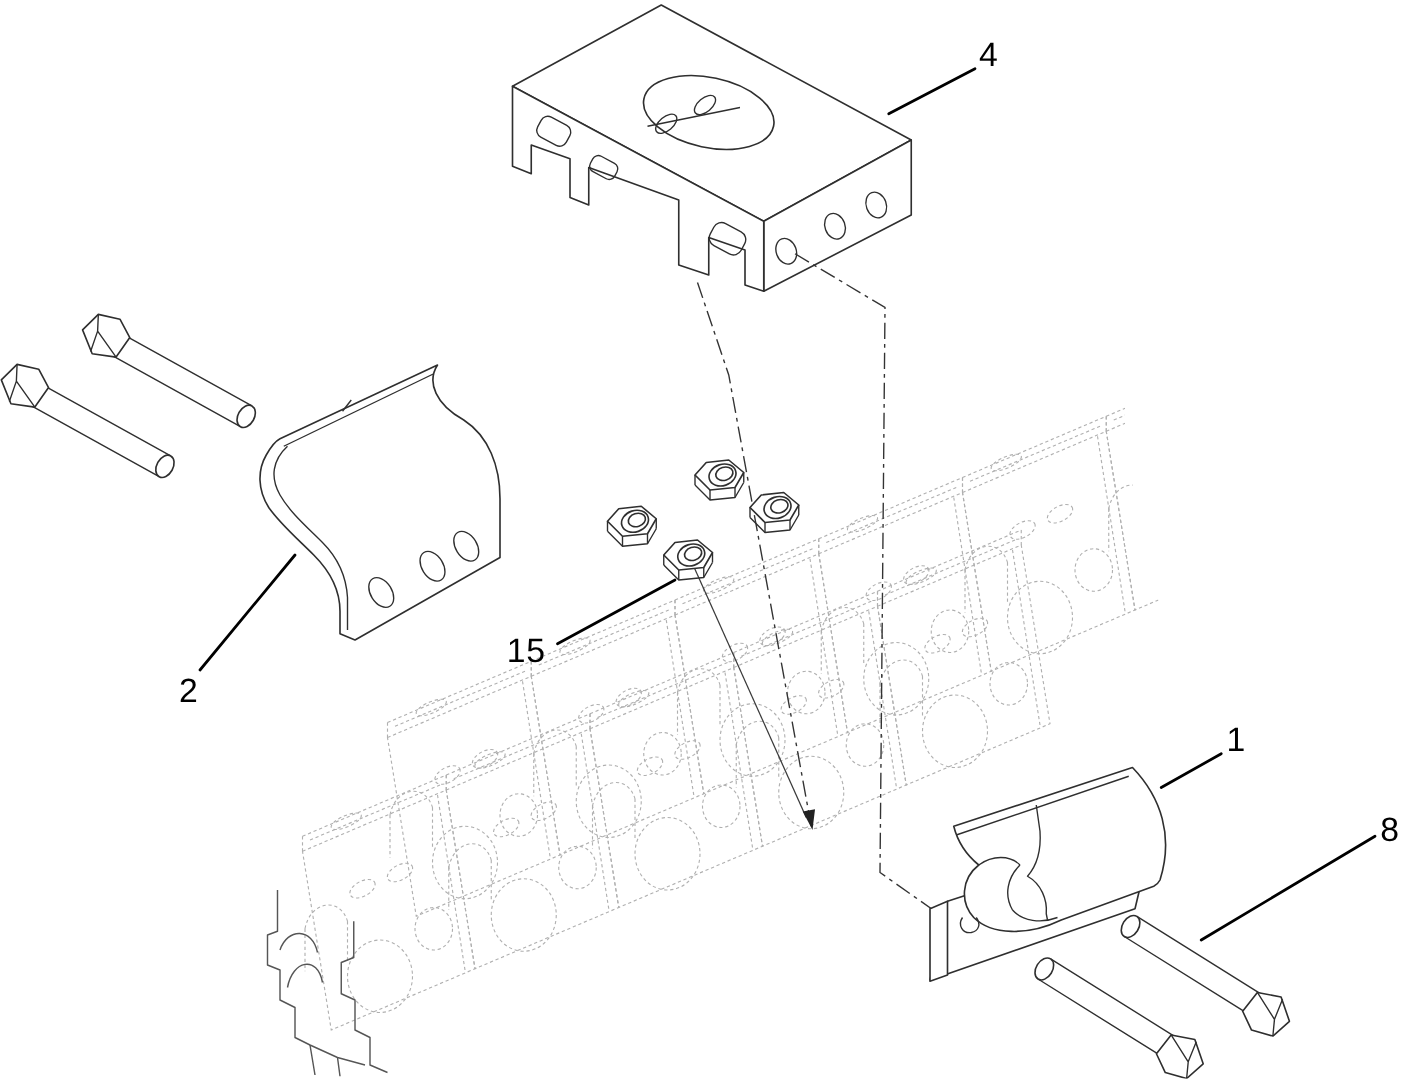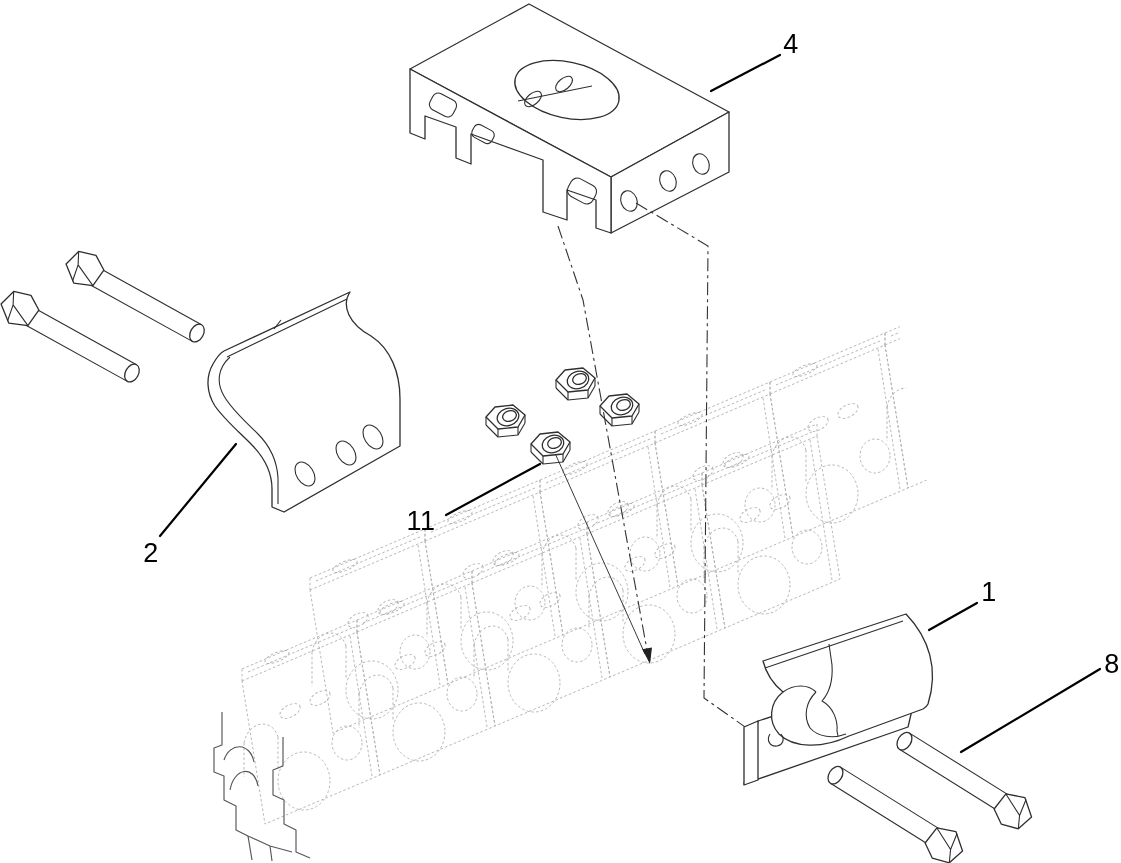--- a/index.html
+++ b/index.html
@@ -173,17 +173,17 @@
     <path class="leader" d="M 780,55 L 711,91"></path>
     <path class="leader" d="M 160,536 L 236,444"></path>
     <path class="leader" d="M 446,515 L 540,464"></path>
     <path class="leader" d="M 977,603 L 929,630"></path>
     <path class="leader" d="M 1100,669 L 961,752"></path>
   </g>
 </svg>
 
 <div class="callout" style="left:791px;top:44px;">4</div>
 <div class="callout" style="left:151px;top:553px;">2</div>
-<div class="callout" style="left:421px;top:521px;">11</div>
+<div class="callout" style="left:421px;top:521px;">15</div>
 <div class="callout" style="left:989px;top:592px;">1</div>
 <div class="callout" style="left:1112px;top:664px;">8</div>
 
 </div>
 
 </body></html>

